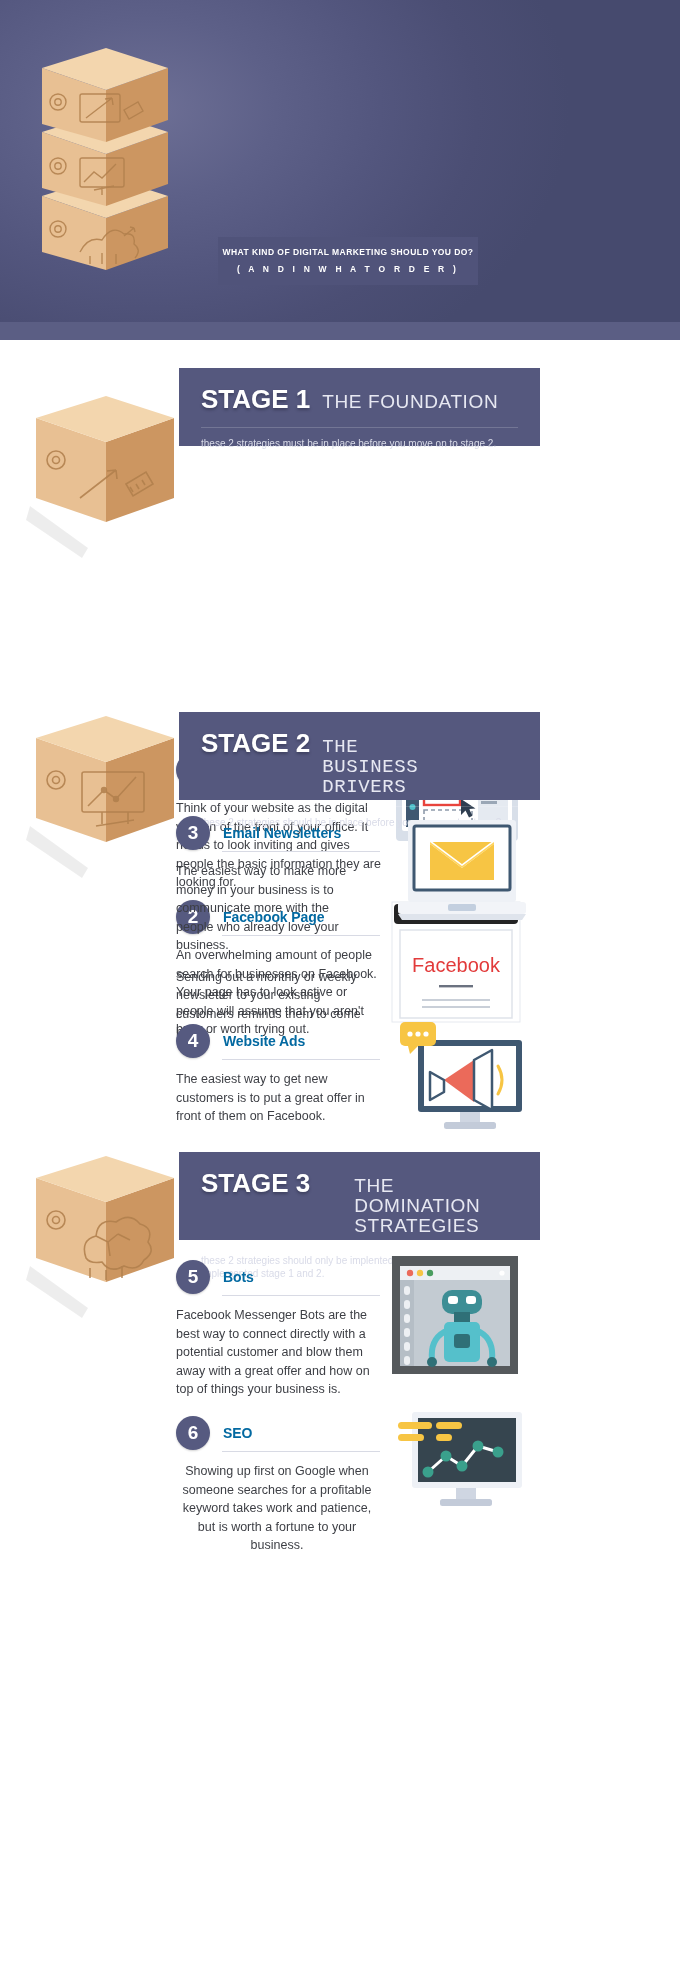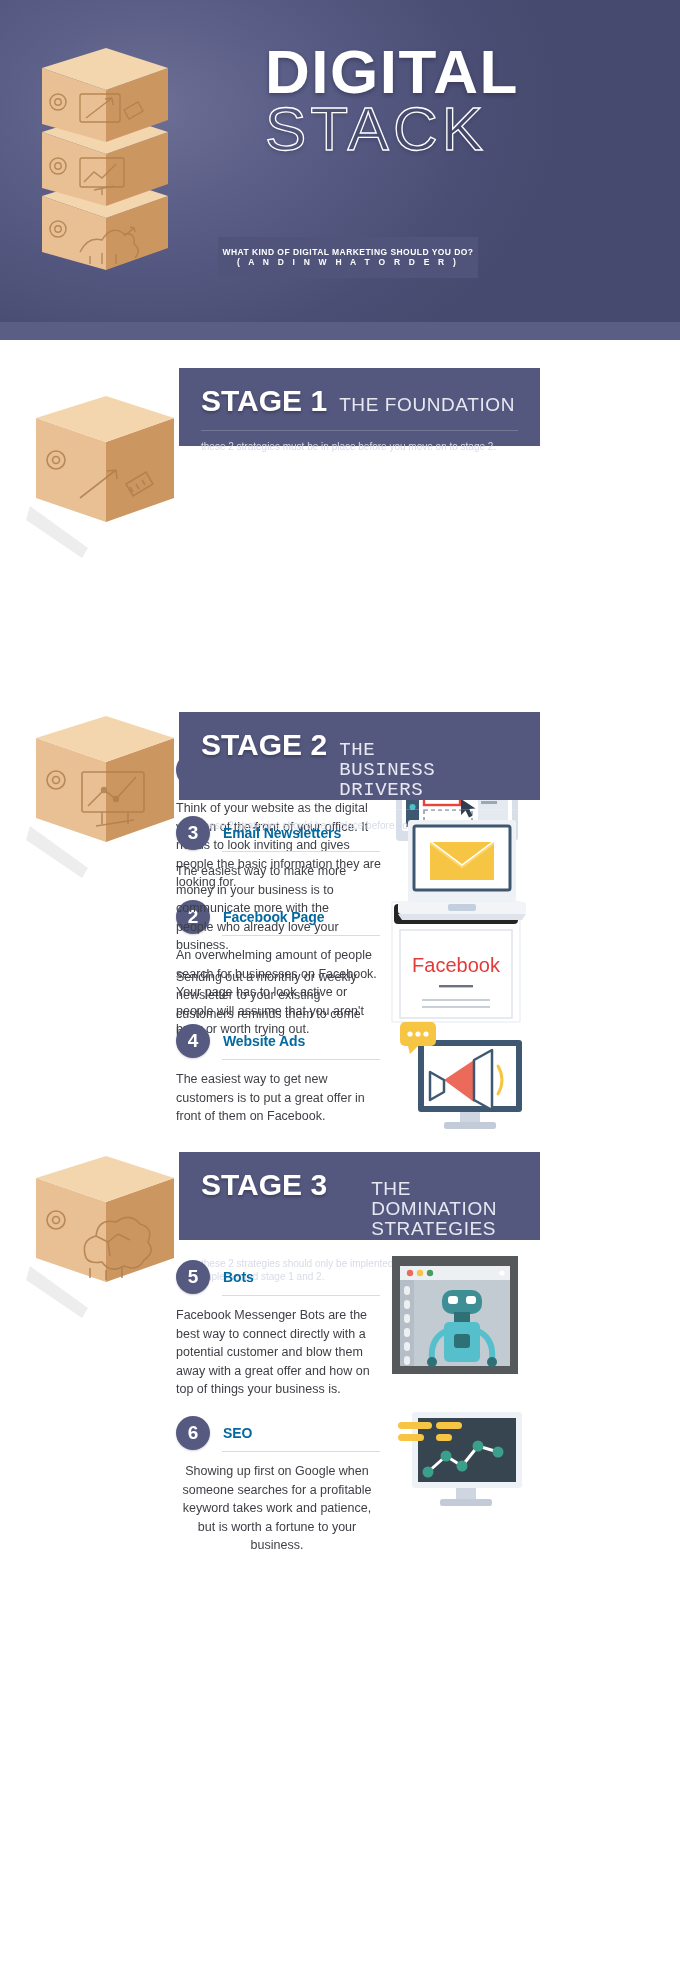--- a/index.html
+++ b/index.html
@@ -14,30 +14,30 @@
 
   .hero-title{position:absolute;left:265px;top:42px;width:400px;}
   .t-digital{font-size:62px;font-weight:bold;letter-spacing:1.5px;color:#ffffff;line-height:0.96;
     text-shadow:0 2px 4px rgba(30,32,55,.45);}
   .t-stack{font-size:62px;font-weight:400;letter-spacing:4px;line-height:1.0;
     color:transparent;-webkit-text-stroke:1.3px #ffffff;
     text-shadow:0 2px 4px rgba(30,32,55,.25);margin-top:-4px;}
   .hero-sub{position:absolute;left:218px;top:237px;width:260px;background:#50537a;
     padding:10px 0 11px 0;text-align:center;}
   .hero-sub .l1{font-size:8.5px;font-weight:bold;letter-spacing:.45px;color:#ffffff;}
-  .hero-sub .l2{font-size:8.5px;font-weight:bold;letter-spacing:3.2px;color:#ffffff;}
+  .hero-sub .l2{font-size:8.5px;font-weight:bold;letter-spacing:3.2px;color:#ffffff;margin-top:7px;}
 
   
   .hero-boxes{position:absolute;left:28px;top:20px;width:180px;height:250px;}
 
   
   .stage{position:absolute;left:0;width:680px;}
   .stage-banner{position:absolute;background:#55587e;}
   .stage-banner .hdr{padding:16px 22px 0 22px;display:flex;align-items:baseline;}
-  .stage-banner .sname{font-size:30px;font-weight:bold;color:#fff;letter-spacing:0px;
+  .stage-banner .sname{font-size:26px;font-weight:bold;color:#fff;letter-spacing:0px;
     text-shadow:0 2px 3px rgba(25,27,48,.4);white-space:nowrap;}
   .stage-banner .sdesc{font-size:19px;font-weight:400;color:#e7e8f2;letter-spacing:.6px;margin-left:12px;line-height:1.05;}
   .stage-banner .rule{margin:12px 22px 0 22px;height:1px;background:rgba(255,255,255,.18);}
   .stage-banner .snote{padding:9px 22px 0 22px;font-size:10px;color:#d9dbe8;line-height:1.35;}
 
   .stage-box{position:absolute;width:175px;height:175px;}
 
   
   .item{position:absolute;}
   .item-head{position:absolute;display:flex;align-items:center;}
@@ -91,24 +91,20 @@
         <g stroke="#b07f4c" stroke-width="1.4" fill="none" opacity=".85">
           <circle cx="30" cy="82" r="8"></circle>
             <circle cx="30" cy="82" r="3.2"></circle>
           <rect x="52" y="74" width="40" height="28" rx="2"></rect>
           <path d="M58 98 l26 -20 M84 78 l-7 1 M84 78 l1 7"></path>
           <path d="M96 90 l14 -8 l5 9 l-14 8 z"></path>
         </g>
       </svg>
     </div>
 
-    <div class="hero-title">
-      <div class="t-digital">DIGITAL</div>
-      <div class="t-stack">STACK</div>
-    </div>
 
     <div class="hero-sub">
       <div class="l1">WHAT KIND OF DIGITAL MARKETING SHOULD YOU DO?</div>
       <div class="l2">( A N D   I N   W H A T   O R D E R )</div>
     </div>
 
     <div class="hero-bottom-band"></div>
   </div>
 
   <div class="stage" style="top:340px;height:370px;">

